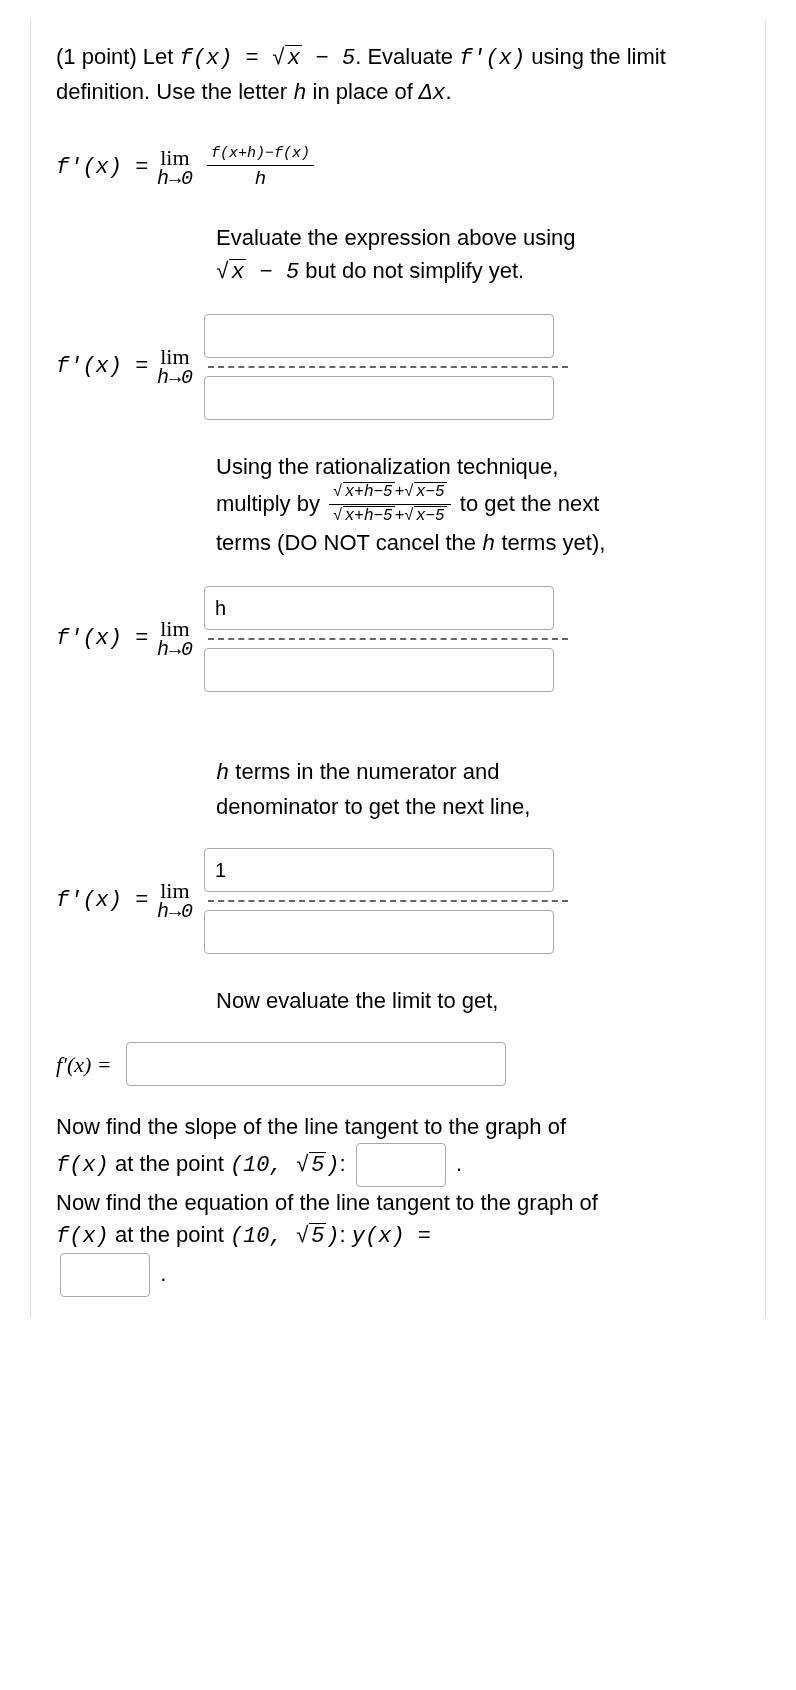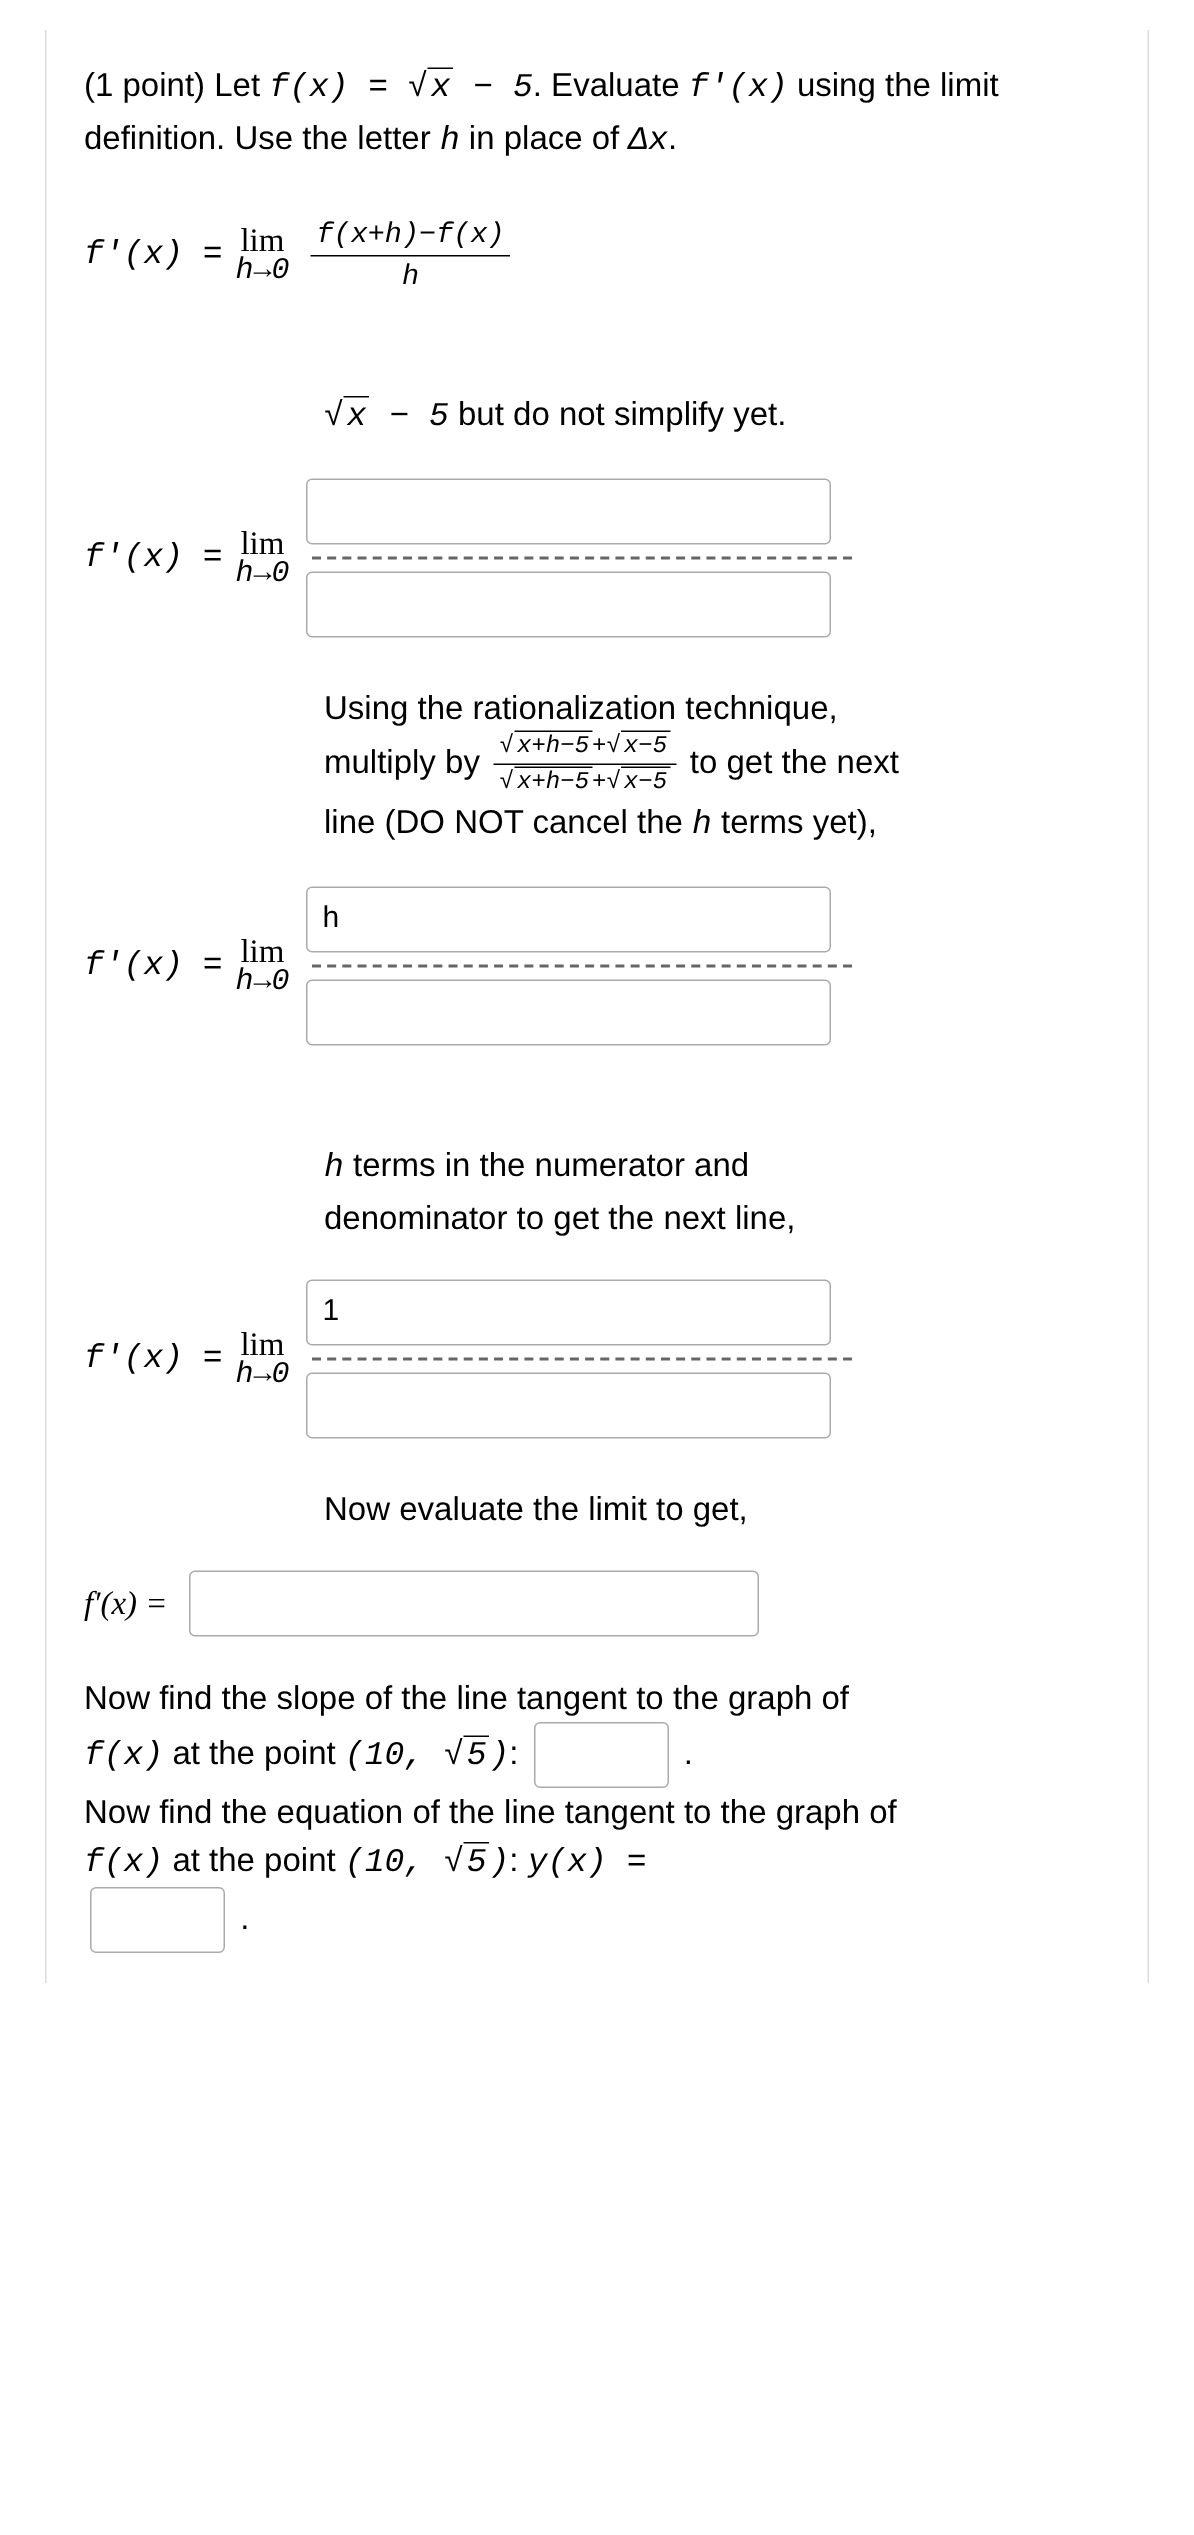--- a/index.html
+++ b/index.html
@@ -120,21 +120,21 @@
       display: inline-flex;
       flex-direction: column;
       align-items: center;
       vertical-align: middle;
       margin: 0 3px;
       line-height: 1.2;
     }
     .fracdisplay .fnum {
       border-bottom: 1.5px solid #000;
       padding: 0 4px 2px 4px;
-      font-size: 19px;
+      font-size: 15px;
     }
     .fracdisplay .fden {
       padding-top: 2px;
       font-size: 19px;
     }
     .fracdisplay.small .fnum,
     .fracdisplay.small .fden {
       font-size: 16px;
     }
   </style>
@@ -156,21 +156,21 @@
         <span class="limbot math" style="font-style:italic">h→0</span>
       </span>
     </span>
     <span class="fracdisplay">
       <span class="fnum math"><span style="font-style:italic">f</span>(<span style="font-style:italic">x</span>+<span style="font-style:italic">h</span>)−<span style="font-style:italic">f</span>(<span style="font-style:italic">x</span>)</span>
       <span class="fden math" style="font-style:italic">h</span>
     </span>
   </div>
 
   <div class="inst">
-    <br>
+    <span>Evaluate the expression above using</span><br>
     <span class="math"><span class="sqrt"><span class="radicand" style="font-style:italic">x</span></span> − 5</span><span> but do not simplify yet.</span>
   </div>
 
   <div class="step-row">
     <span class="lhs">
       <span class="math"><span style="font-style:italic">f</span>′(<span style="font-style:italic">x</span>) =</span>
       <span class="limblock">
         <span class="limtop">lim</span>
         <span class="limbot math" style="font-style:italic">h→0</span>
       </span>
@@ -185,21 +185,21 @@
   </div>
 
   <div class="inst">
     <span>Using the rationalization technique,</span><br>
     <span>multiply by </span>
     <span class="fracdisplay small">
       <span class="fnum math"><span class="sqrt"><span class="radicand"><span style="font-style:italic">x</span>+<span style="font-style:italic">h</span>−5</span></span>+<span class="sqrt"><span class="radicand"><span style="font-style:italic">x</span>−5</span></span></span>
       <span class="fden math"><span class="sqrt"><span class="radicand"><span style="font-style:italic">x</span>+<span style="font-style:italic">h</span>−5</span></span>+<span class="sqrt"><span class="radicand"><span style="font-style:italic">x</span>−5</span></span></span>
     </span>
     <span> to get the next</span><br>
-    <span>line (DO NOT cancel the </span><span class="math" style="font-style:italic">h</span><span> terms yet),</span>
+    <span>terms (DO NOT cancel the </span><span class="math" style="font-style:italic">h</span><span> terms yet),</span>
   </div>
 
   <div class="step-row">
     <span class="lhs">
       <span class="math"><span style="font-style:italic">f</span>′(<span style="font-style:italic">x</span>) =</span>
       <span class="limblock">
         <span class="limtop">lim</span>
         <span class="limbot math" style="font-style:italic">h→0</span>
       </span>
     </span>

